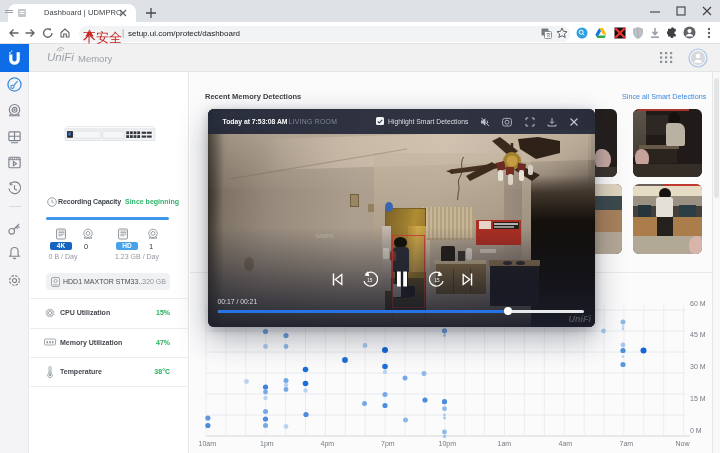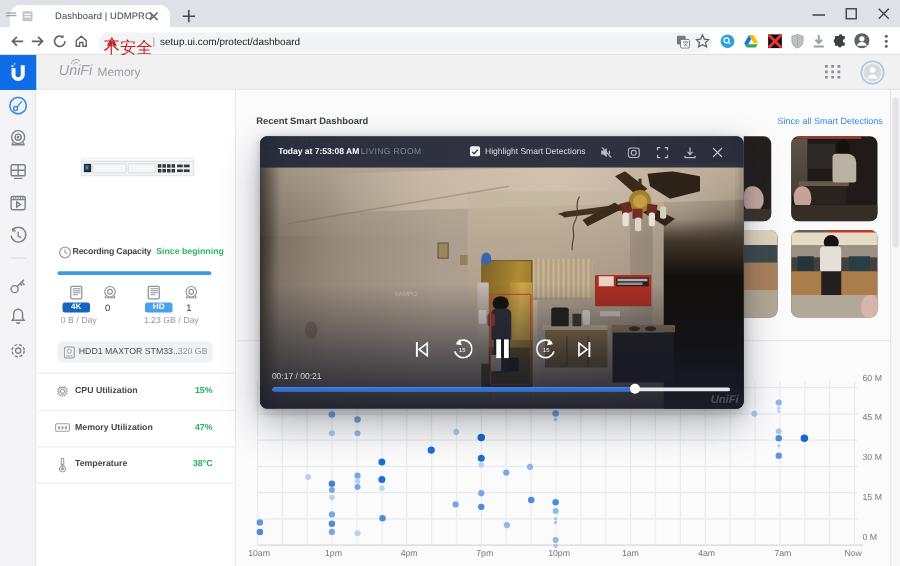--- a/index.html
+++ b/index.html
@@ -286,21 +286,21 @@
 <div class="abs" style="left:130px;top:338.5px;width:40px;text-align:right;font-size:7px;font-weight:bold;color:#26b05c;">47%</div>
 <svg class="abs" style="left:46px;top:366px" width="8" height="12" viewBox="0 0 8 12">
     <path d="M3 1.5 a1 1 0 0 1 2 0 L5 7 a2.4 2.4 0 1 1 -2 0 Z" fill="none" stroke="#9aa0a6" stroke-width="0.9"></path>
     <circle cx="4" cy="9" r="1.3" fill="#9aa0a6"></circle>
     <path d="M4 9 L4 5" stroke="#9aa0a6" stroke-width="0.9"></path>
   </svg>
 <div class="abs" style="left:60px;top:367.5px;font-size:7px;font-weight:bold;color:#42464c;">Temperature</div>
 <div class="abs" style="left:130px;top:367.5px;width:40px;text-align:right;font-size:7px;font-weight:bold;color:#26b05c;">38°C</div>
 
 <div class="abs" style="left:190px;top:72px;width:530px;height:381px;background:#fbfbfc;"></div>
-<div class="abs" style="left:205px;top:91.5px;font-size:7.5px;font-weight:bold;color:#3c4043;">Recent Smart Dashboard</div>
+<div class="abs" style="left:205px;top:91.5px;font-size:7.5px;font-weight:bold;color:#3c4043;">Recent Memory Detections</div>
 <div class="abs" style="left:622px;top:92px;font-size:7.2px;color:#3a87dd;">Since all Smart Detections</div>
 <div class="abs" style="left:190px;top:272px;width:530px;height:1px;background:#e9eaec;"></div>
 
 <div class="abs" style="left:595px;top:109px;width:22px;height:68px;border-radius:0 6px 6px 0;overflow:hidden;background:#241f1d;">
   <div class="abs" style="left:0;top:40px;width:16px;height:20px;background:#c7a9a2;border-radius:40% 60% 50% 40%;"></div>
   <div class="abs" style="left:0;top:58px;width:22px;height:10px;background:#3a332d;"></div>
 </div>
 <div class="abs" style="left:633px;top:109px;width:69px;height:68px;border-radius:6px;overflow:hidden;background:#201b18;">
   <div class="abs" style="left:4px;top:0;width:52px;height:2px;background:#a8362f;"></div>
   <div class="abs" style="left:0;top:2px;width:13px;height:46px;background:linear-gradient(#5c5448,#443d36);"></div>

